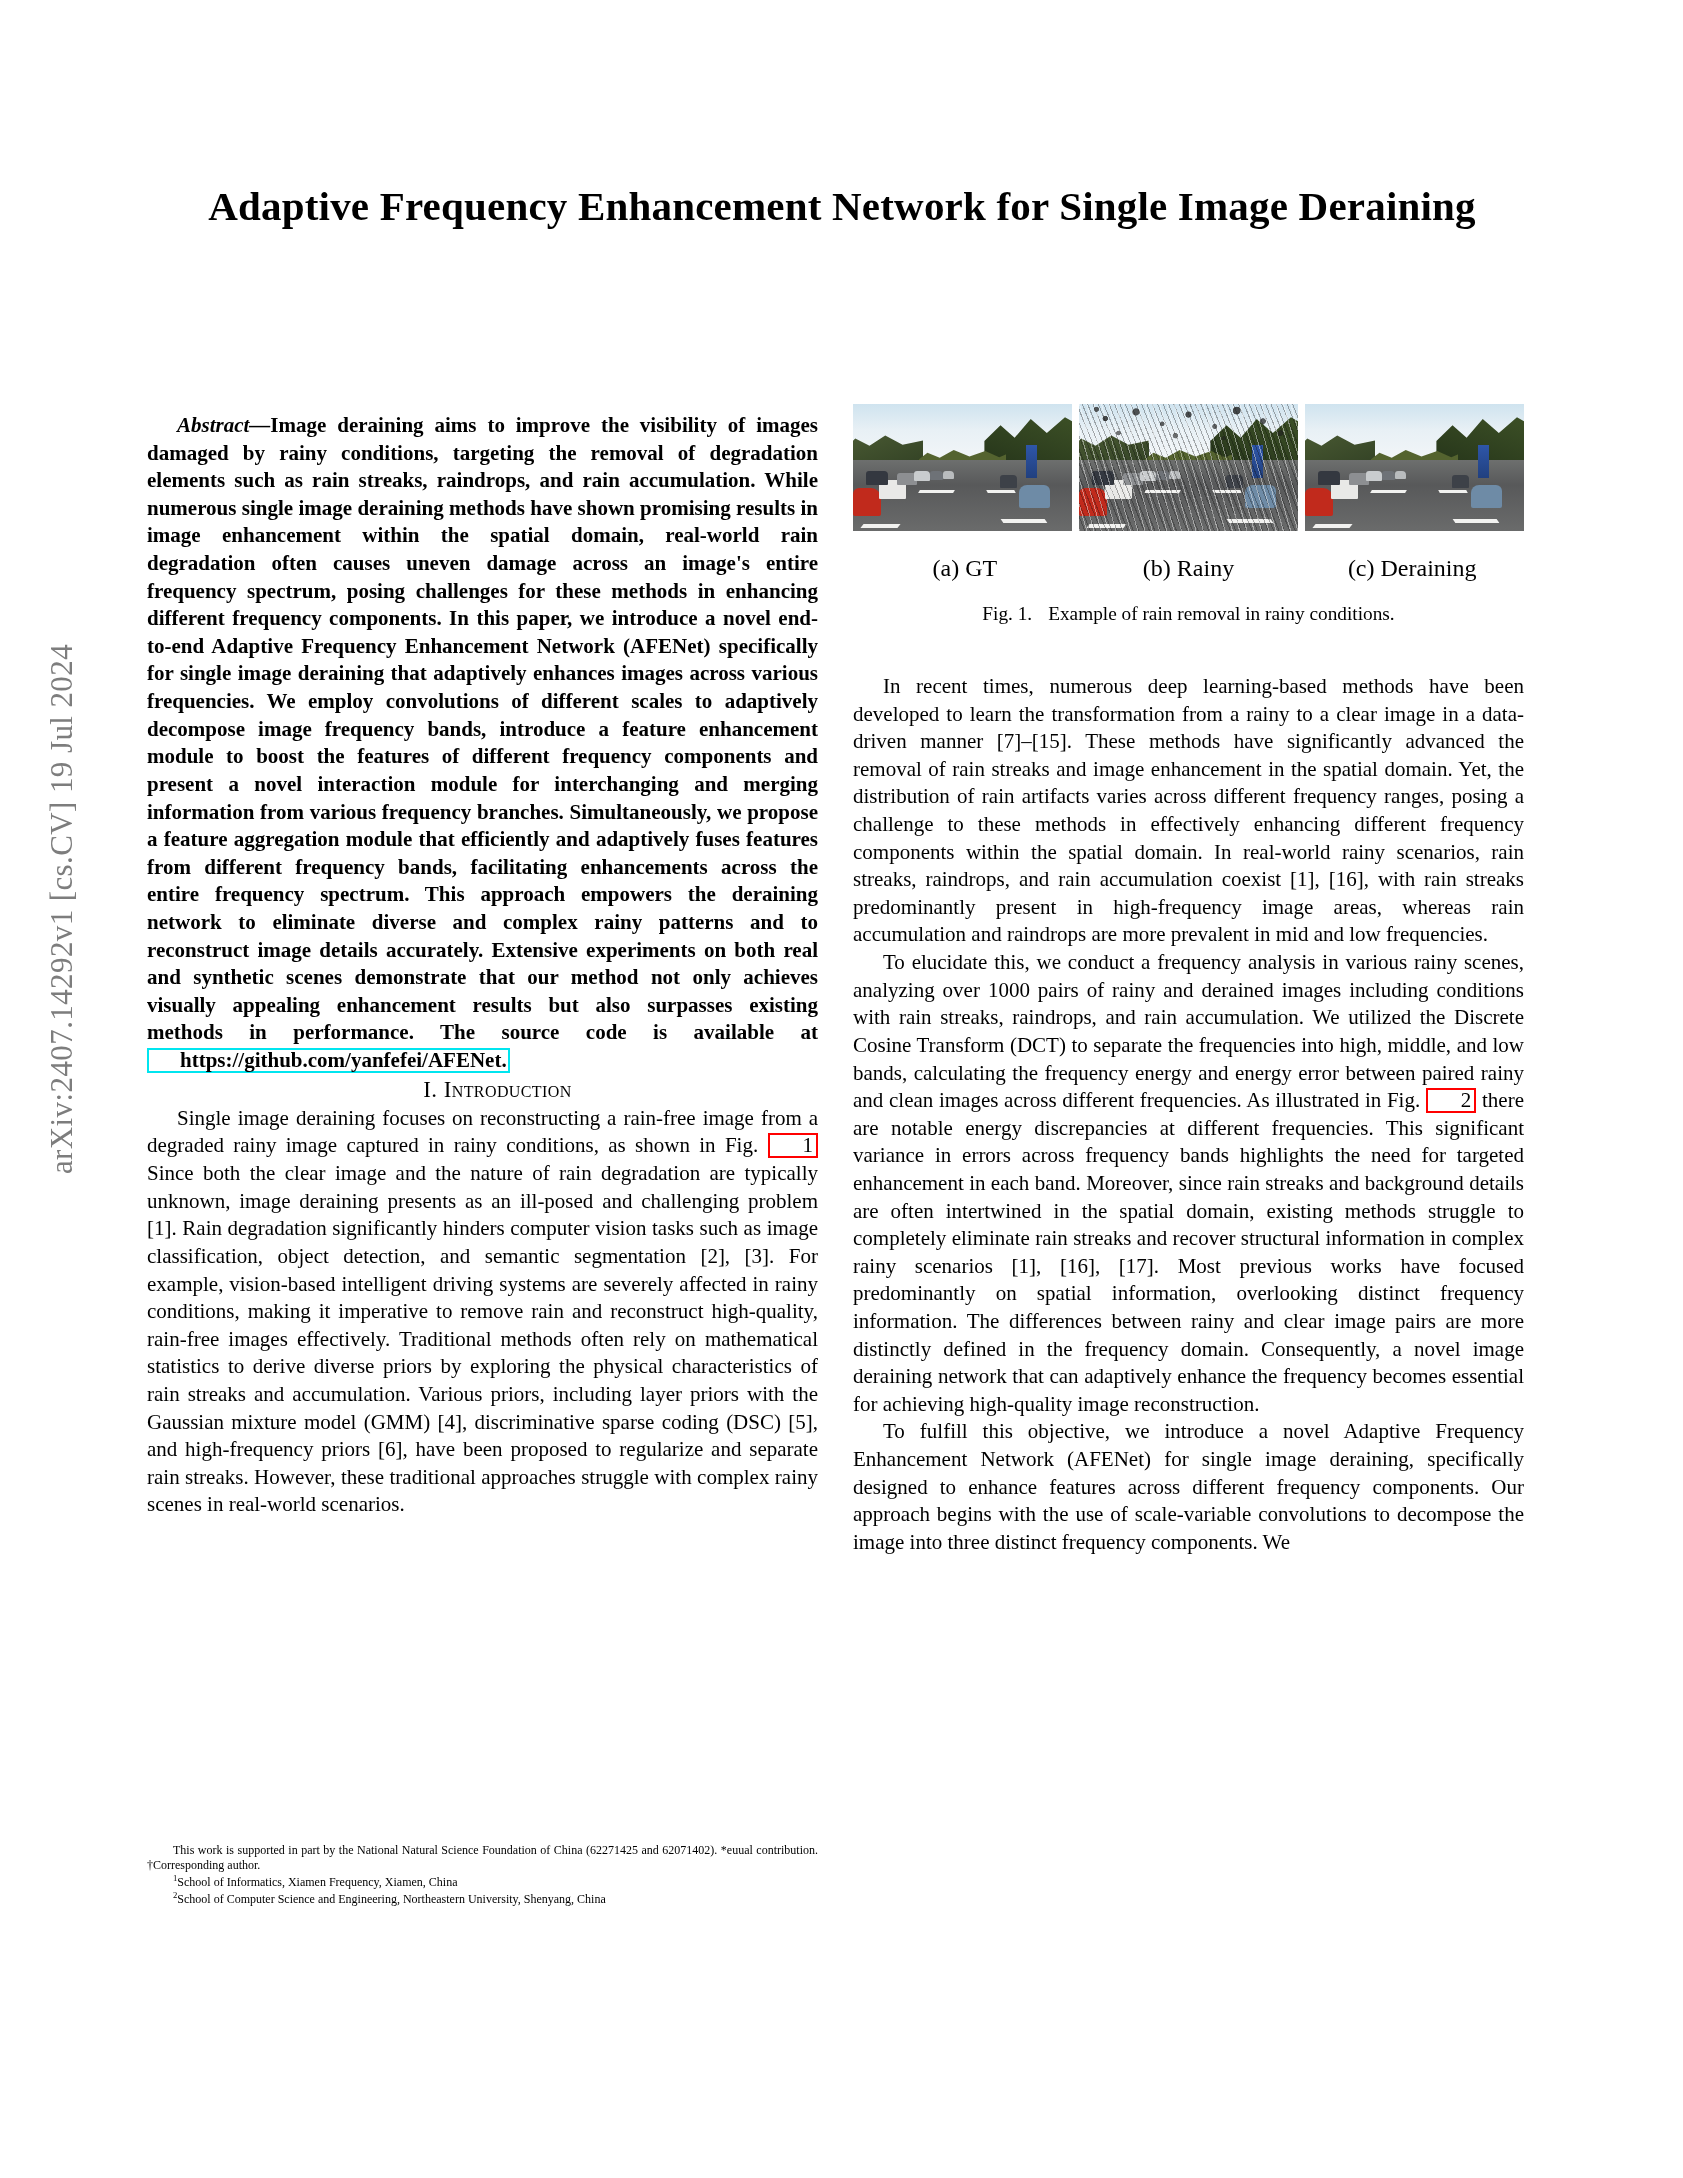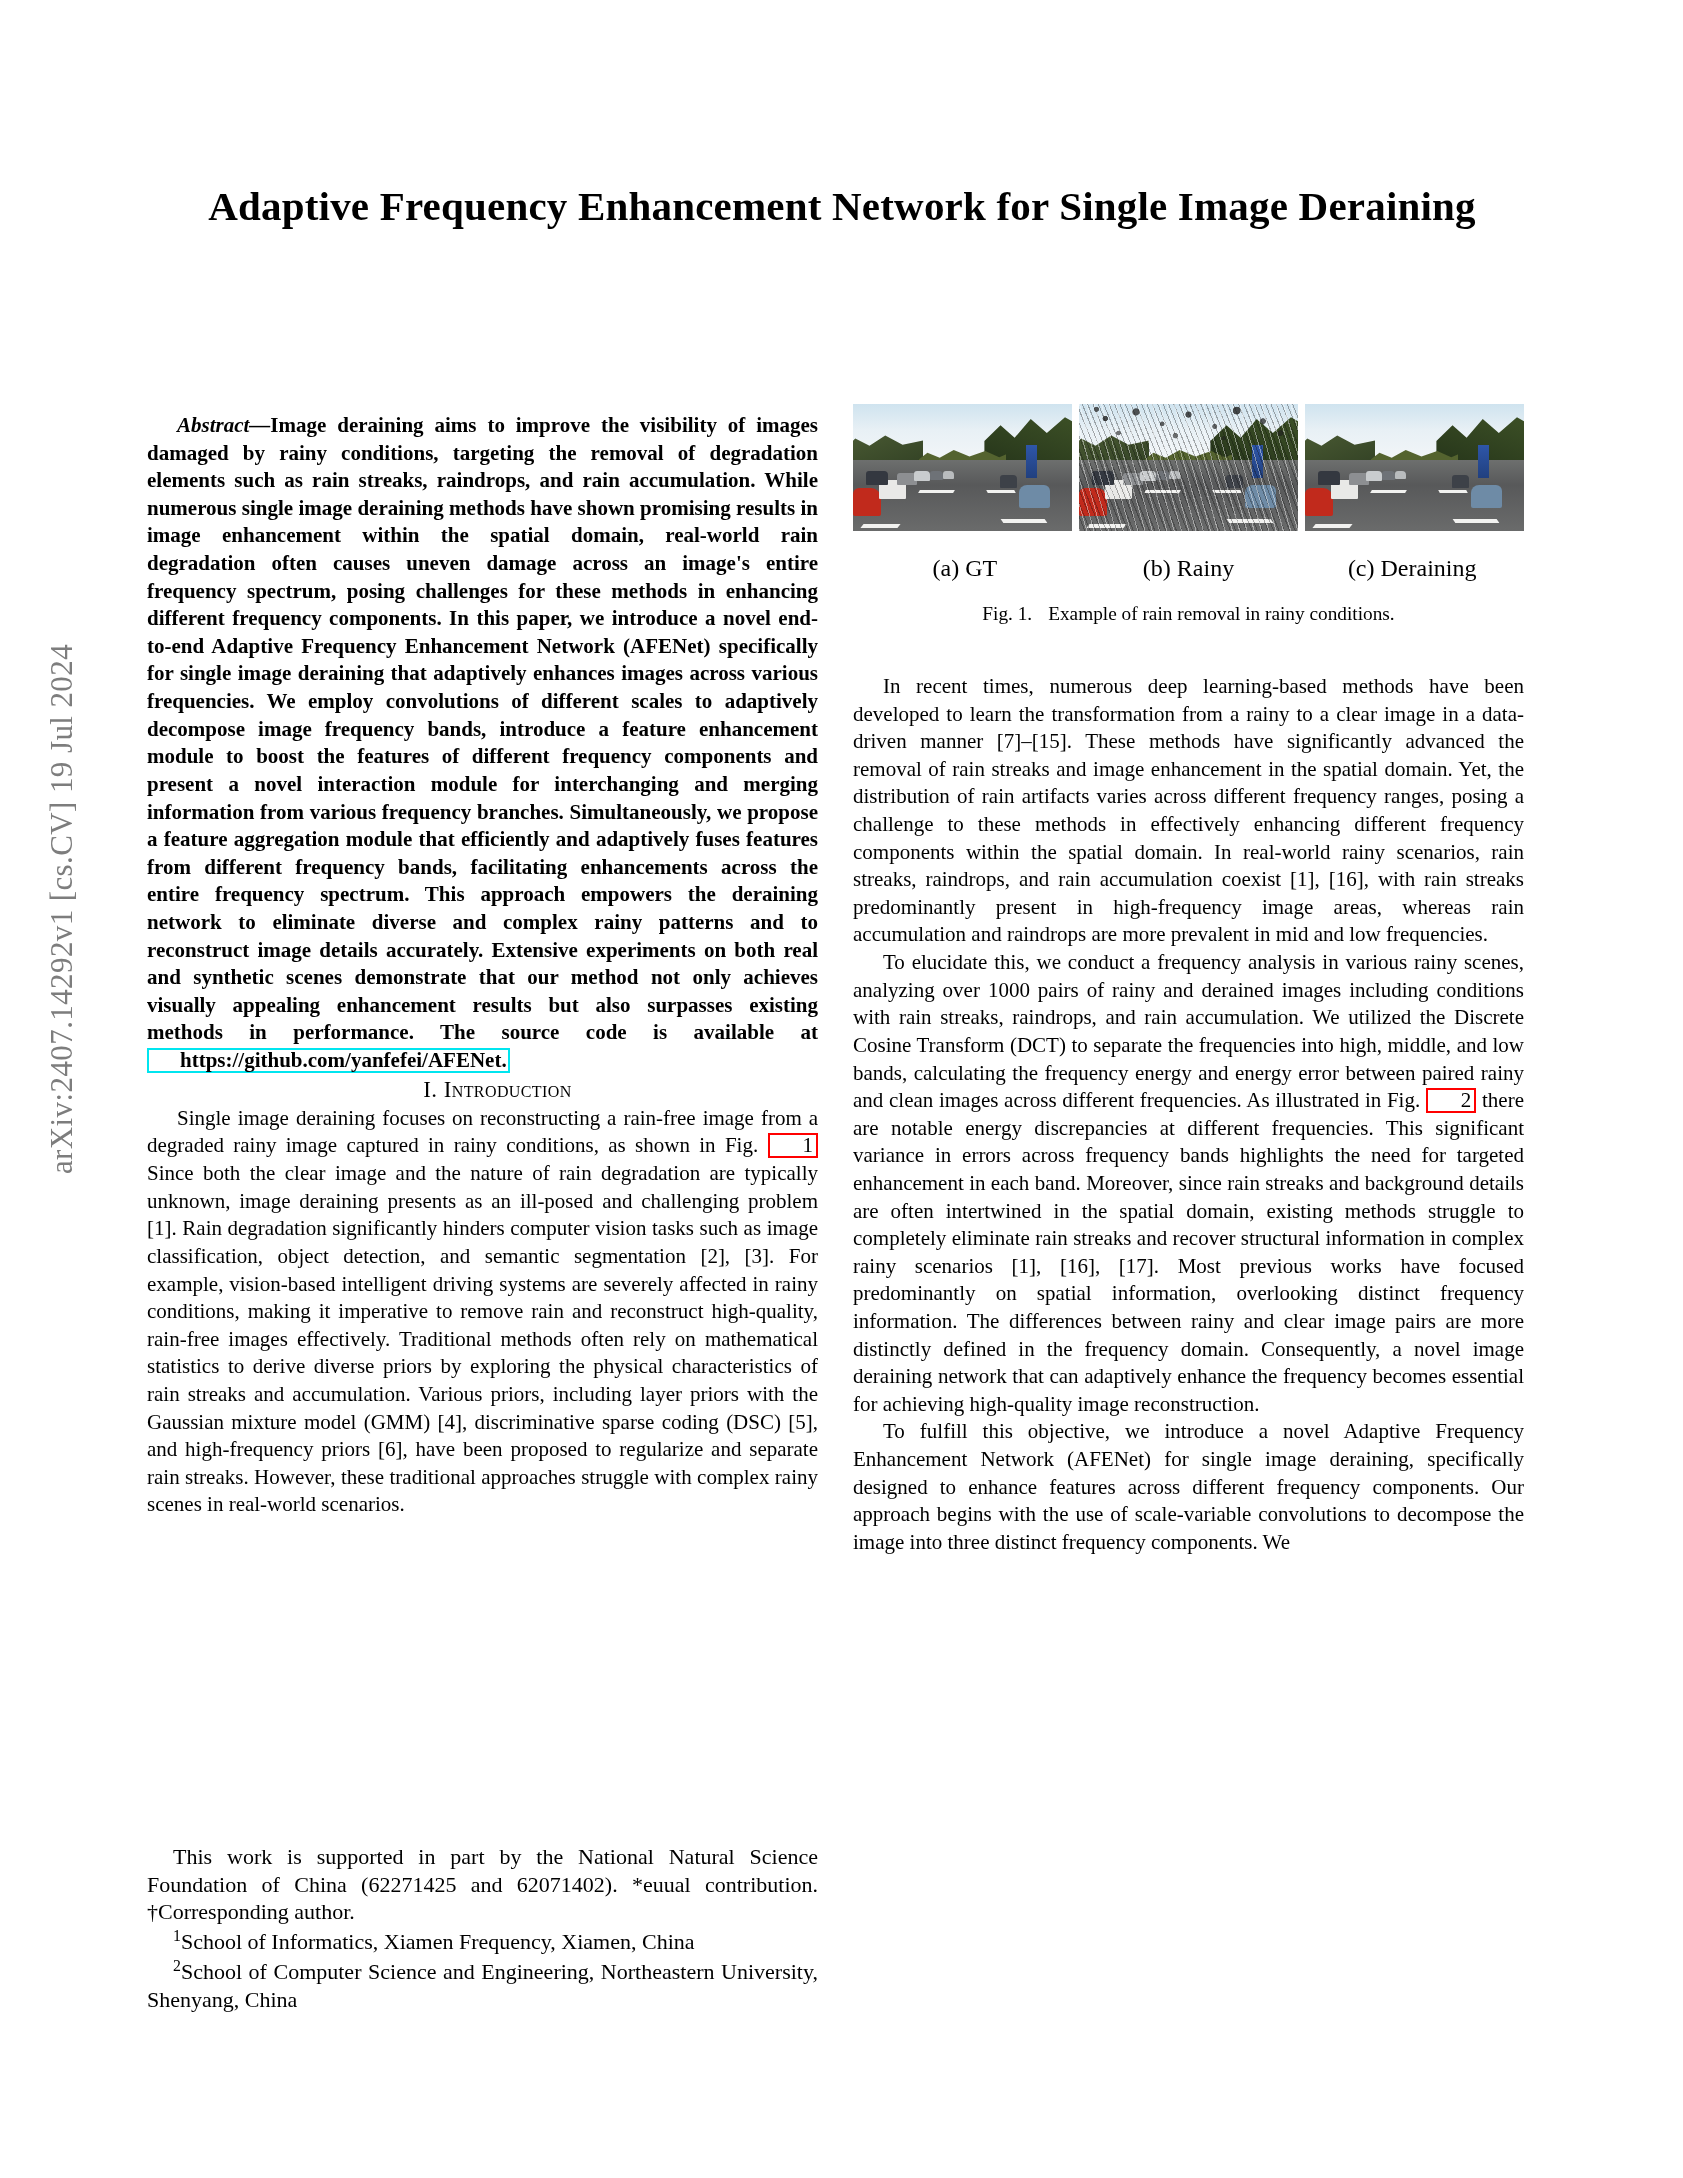--- a/index.html
+++ b/index.html
@@ -122,21 +122,21 @@
     font-variant: small-caps;
     letter-spacing: 0.4px;
   }
 
   
   #footnotes {
     position: absolute;
     left: 147px;
     top: 1843px;
     width: 671px;
-    font-size: 22px;
+    font-size: 12px;
     line-height: 1.26;
     text-align: justify;
   }
   #footnotes p { margin: 0; text-indent: 26px; }
   #footnotes p.tight { text-indent: 26px; }
   #footnotes sup { font-size: 0.72em; vertical-align: super; }
 
   
   #figure-1 {
     position: absolute;

